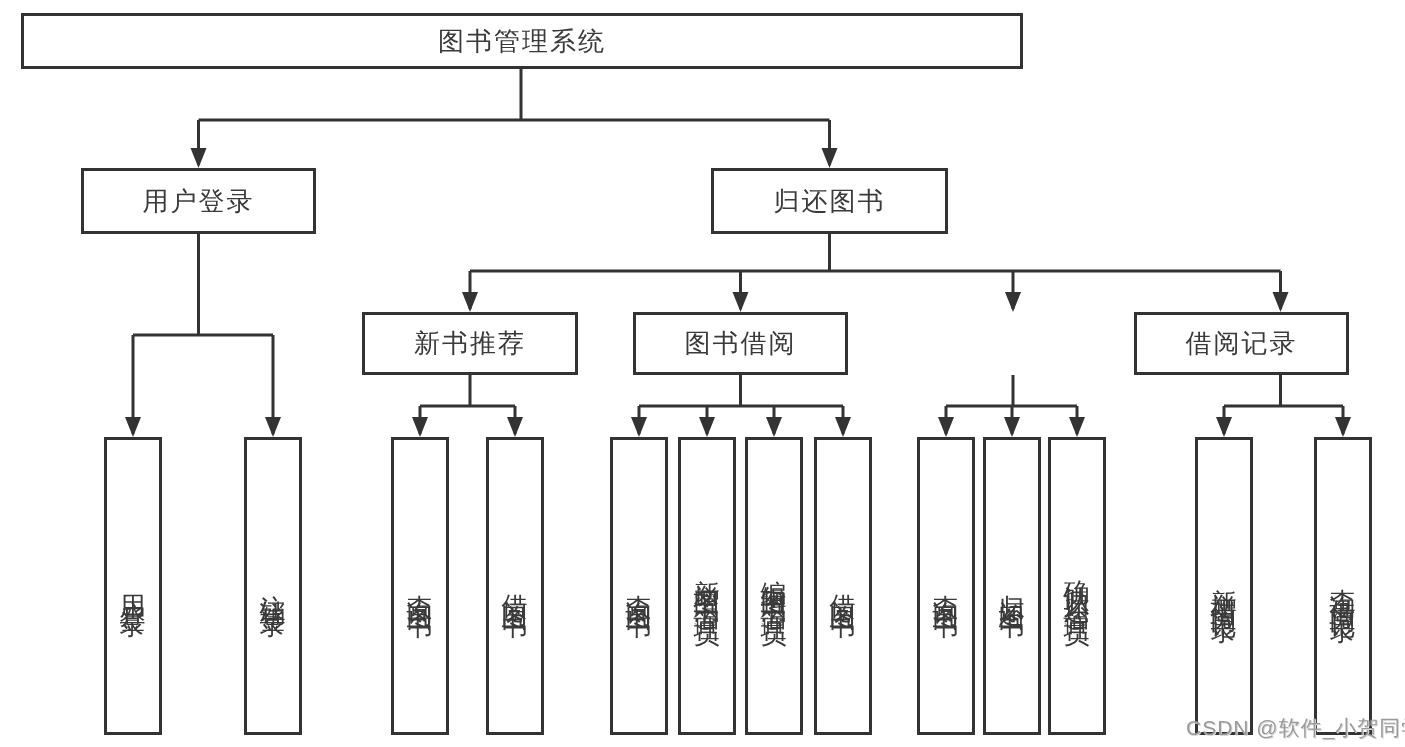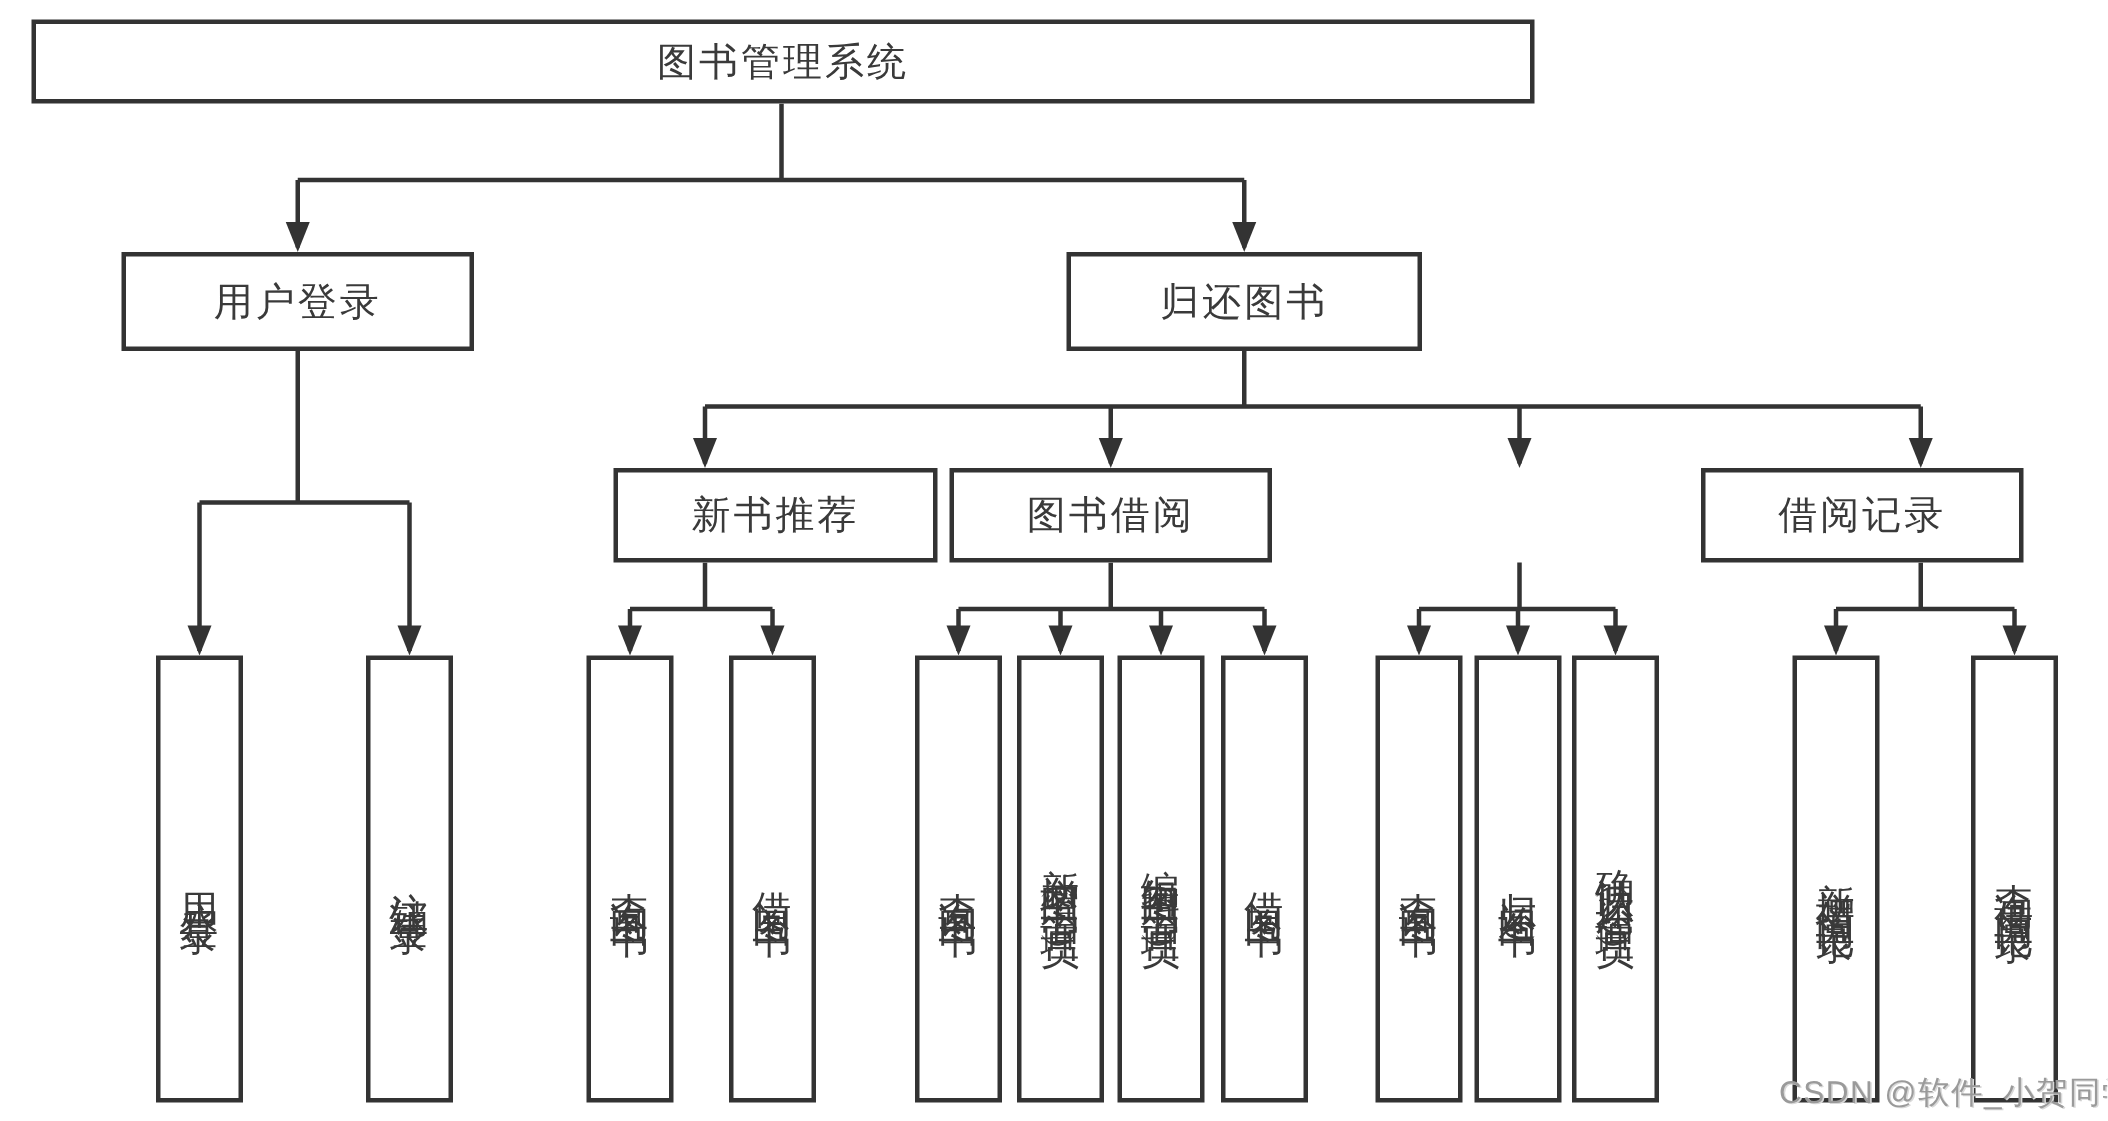--- a/index.html
+++ b/index.html
@@ -46,21 +46,21 @@
     line-height: 1;
     color: #3a3a3a;
   }
   
   .n-root   { left: 21px;  top: 13px;  width: 1002px; height: 56px; }
   
   .n-login  { left: 81px;  top: 168px; width: 235px;  height: 66px; }
   .n-mgmt   { left: 711px; top: 168px; width: 237px;  height: 66px; }
   
   .n-l2     { top: 312px; height: 63px; }
-  .n-newrec { left: 362px;  width: 216px; margin-left: 47px; }
+  .n-newrec { left: 362px;  width: 216px; }
   .n-borrow { left: 633px;  width: 215px; }
   .n-current{ left: 903px;  width: 220px; }
   .n-record { left: 1134px; width: 215px; }
   
   .leaf { top: 437px; width: 58px; height: 298px; }
   .lf-a1 { left: 104px; }
   .lf-a2 { left: 244px; }
   .lf-b1 { left: 391px; }
   .lf-b2 { left: 486px; }
   .lf-c1 { left: 610px; }

